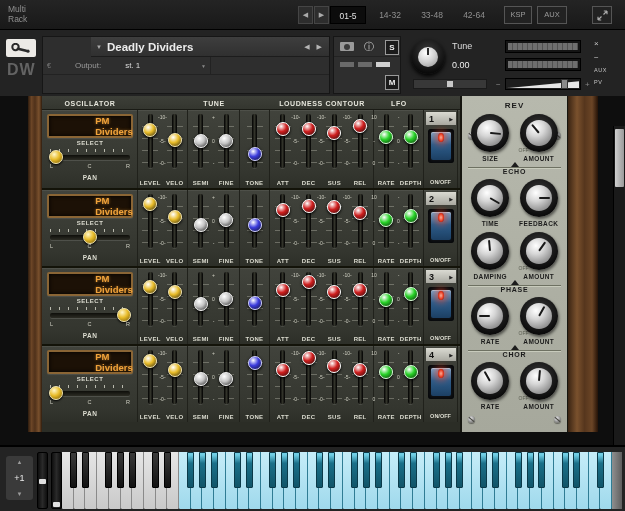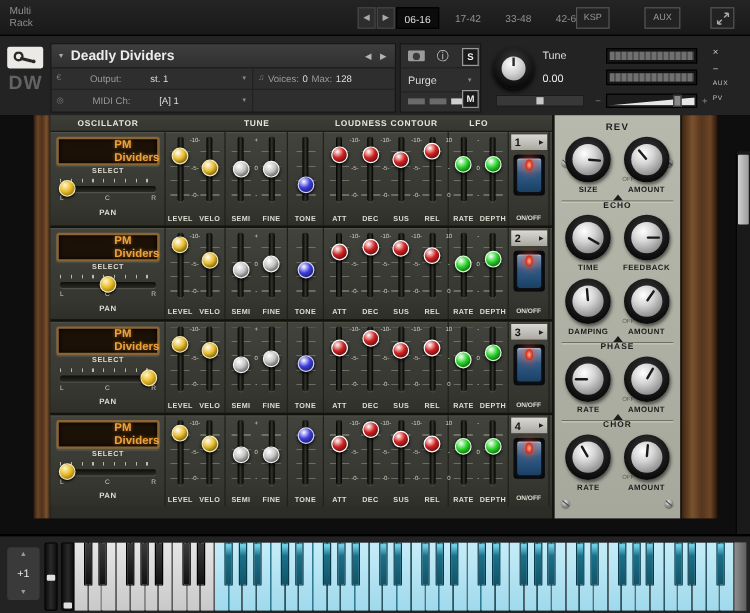--- a/index.html
+++ b/index.html
@@ -18,21 +18,21 @@
   .rtab { min-width:36px; height:18px; line-height:18px; text-align:center; font-size:8.5px; color:#909090; }
   .rtab.active { background:#0c0c0c; border:1px solid #000; color:#e0e0e0; }
   .sq-btn { position:absolute; top:6px; height:18px; border:1px solid #555; color:#9a9a9a; font-size:7.5px; text-align:center; line-height:16px; background:#222; }
   .resize-btn { position:absolute; left:592px; top:6px; width:20px; height:18px; border:1px solid #555; background:#222; display:flex; align-items:center; justify-content:center; }
 
   
   .ih { position:absolute; left:0; top:30px; width:625px; height:66px; background:#232323; }
   .wrench-btn { position:absolute; left:6px; top:9px; width:30px; height:18px; background:#eceae6; border-radius:2px; display:flex; align-items:center; justify-content:center; }
   .dw-logo { position:absolute; left:7px; top:31px; font-size:16px; font-weight:bold; color:#636363; letter-spacing:1px; }
   .inst-box { position:absolute; left:42px; top:6px; width:288px; height:58px; background:#2e2e2e; border:1px solid #161616; }
-  .inst-title { height:20px; background:linear-gradient(#3e3e3e,#303030); display:flex; align-items:center; border-bottom:1px solid #1c1c1c; }
+  .inst-title { height:20px; background:linear-gradient(#3e3e3e,#303030); display:flex; align-items:center; border-bottom:1px solid #1c1c1c;margin-left:48px; }
   .inst-dd { width:16px; text-align:center; color:#aaa; font-size:6px; }
   .inst-name { flex:1; font-size:11.5px; font-weight:bold; color:#ececec; }
   .inst-nav { display:flex; gap:7px; padding-right:7px; color:#b5b5b5; font-size:7px; }
   .inst-row { height:18px; display:flex; border-bottom:1px solid #222; }
   .ih-cell { display:flex; align-items:center; font-size:8px; color:#999; padding:0 4px; gap:3px; }
   .ih-cell .val { color:#ddd; }
   .ih-cell.c1 { width:168px; border-right:1px solid #222;gap:24px; }
   .ih-cell .dd { margin-left:auto; font-size:5px; color:#888; }
   .ih-ico { color:#7d7d7d; font-size:7px; }
   .purge-box { position:absolute; left:333px; top:6px; width:68px; height:58px; background:#2e2e2e; border:1px solid #161616; }
@@ -144,26 +144,26 @@
 <body>
 
 <div id="app">
 
   <div class="toprack">
     <div class="mr-label">Multi
 Rack</div>
     <div class="nav-btn" style="left:298px;">◀</div>
     <div class="nav-btn" style="left:314px;">▶</div>
     <div class="tabs">
-        <div class="rtab active">06-16</div>
-        <div class="rtab">17-42</div>
+        <div class="rtab active">01-5</div>
+        <div class="rtab">14-32</div>
         <div class="rtab">33-48</div>
         <div class="rtab">42-64</div>
       </div>
-    <div class="sq-btn" style="left:480px; width:28px;">KSP</div>
+    <div class="sq-btn" style="left:504px; width:28px;">KSP</div>
     <div class="sq-btn" style="left:537px; width:30px;">AUX</div>
     <div class="resize-btn">
       <svg width="11" height="11" viewBox="0 0 11 11">
         <path d="M1 10 L4.5 6.5 M1 10 L1 6.8 M1 10 L4.2 10" stroke="#aaa" stroke-width="1.2" fill="none"></path>
         <path d="M10 1 L6.5 4.5 M10 1 L10 4.2 M10 1 L6.8 1" stroke="#aaa" stroke-width="1.2" fill="none"></path>
       </svg>
     </div>
   </div>
 
   <div class="ih">
@@ -185,46 +185,29 @@
           <span>▶</span>
         </div>
       </div>
       <div class="inst-row">
         <div class="ih-cell c1">
           <span class="ih-ico">€</span>
           <span>Output:</span>
           <span class="val">st. 1</span>
           <span class="dd">▼</span>
         </div>
-        <div class="ih-cell">
-          <span class="ih-ico">♫</span>
-          <span>Voices:</span>
-          <span class="val">0</span>
-          <span>Max:</span>
-          <span class="val">128</span>
-        </div>
       </div>
       <div class="inst-row" style="border-bottom:none;">
-        <div class="ih-cell c1">
-          <span class="ih-ico">◎</span>
-          <span>MIDI Ch:</span>
-          <span class="val">[A] 1</span>
-          <span class="dd">▼</span>
-        </div>
       </div>
     </div>
 
     <div class="purge-box">
       <div class="purge-top">
         <div class="cam"></div>
         <div class="info-ico">ⓘ</div>
-      </div>
-      <div class="purge-mid">
-        <span>Purge</span>
-        <span class="dd">▼</span>
       </div>
       <div class="purge-meters">
         <div class="pm-chip"></div>
         <div class="pm-chip"></div>
         <div class="pm-chip lit"></div>
       </div>
     </div>
 
     <div class="sm-btn" style="top:10px;">S</div>
     <div class="sm-btn" style="top:45px;">M</div>

